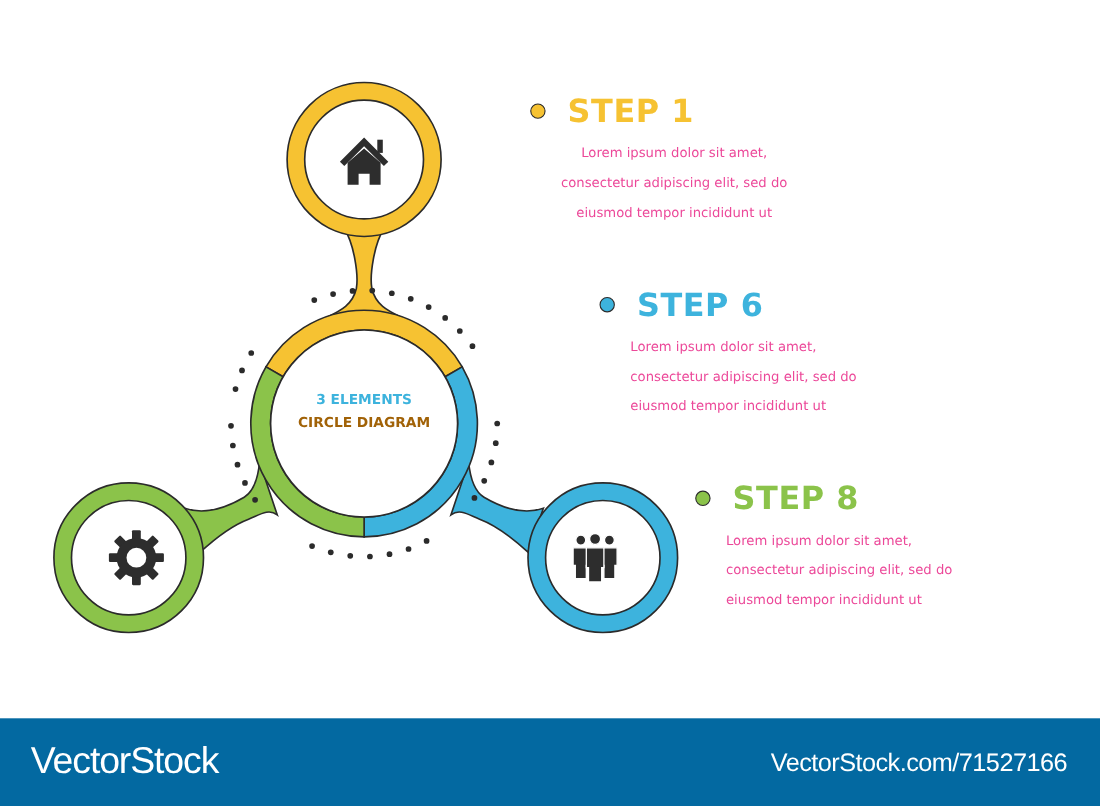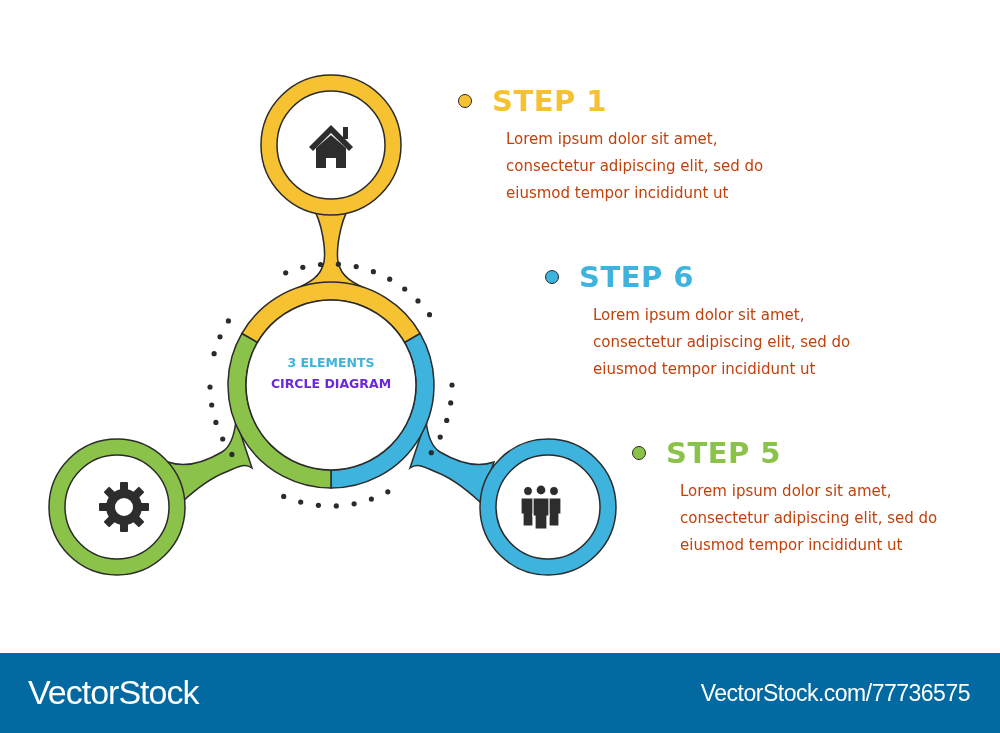--- a/index.html
+++ b/index.html
@@ -13,31 +13,31 @@
     .step-head { display: flex; align-items: center; }
     .step-dot {
       width: 14px; height: 14px; border-radius: 50%;
       border: 1.5px solid #2b2b2b; box-sizing: border-box; margin-right: 20px;
     }
     .step-title {
       font-family: "DejaVu Sans", sans-serif; font-weight: bold;
       font-size: 29px; letter-spacing: 0.5px; line-height: 34px;
     }
     .step-desc {
-      margin-left: 48px; margin-top: 8px;
-      font-family: "DejaVu Sans", sans-serif; font-size: 15px;
-      line-height: 27px; color: #c2410c; white-space: pre-line;
+      margin-left: 28px; margin-top: 8px;
+      font-family: "DejaVu Sans", sans-serif; font-size: 12px;
+      line-height: 27px; color: #ec4899; white-space: pre-line;
     }
     .center-text {
       position: absolute; left: 231px; top: 352px; width: 200px; text-align: center;
       font-family: "DejaVu Sans", sans-serif; font-weight: bold; font-size: 12.5px;
       line-height: 21px;
     }
     .center-text .l1 { color: #3db3dd; }
-    .center-text .l2, .center-text .l3 { color: #6d28d9; }
+    .center-text .l2, .center-text .l3 { color: #a16207; }
     .footer {
       position: absolute; left: 0; top: 653px; width: 1000px; height: 80px;
       background: #0369a1; color: #ffffff;
     }
     .footer .brand {
       position: absolute; left: 28px; top: 20px; font-size: 34px;
       font-family: "Liberation Sans", sans-serif; letter-spacing: -1px;
     }
     .footer .ref {
       position: absolute; right: 30px; top: 27px; font-size: 23px;
@@ -143,21 +143,21 @@
       <path d="M533,498 h16 v18 h-2 v13 h-12 v-13 h-2 Z"></path>
     </g>
   </g>
 </svg>
 
 <div class="center-text">
   <div class="l1">3 ELEMENTS</div>
   <div class="l2">CIRCLE DIAGRAM</div>
 </div>
 
-<div class="step" style="left:458px; top:84px;">
+<div class="step" style="left:482px; top:84px;text-align:center;">
   <div class="step-head">
     <span class="step-dot" style="background:#f6c232;"></span>
     <span class="step-title" style="color:#f6c232;">STEP 1</span>
   </div>
   <div class="step-desc">Lorem ipsum dolor sit amet,
 consectetur adipiscing elit, sed do
 eiusmod tempor incididunt ut</div>
 </div>
 
 <div class="step" style="left:545px; top:260px;">
@@ -166,23 +166,23 @@
     <span class="step-title" style="color:#3db3dd;">STEP 6</span>
   </div>
   <div class="step-desc">Lorem ipsum dolor sit amet,
 consectetur adipiscing elit, sed do
 eiusmod tempor incididunt ut</div>
 </div>
 
 <div class="step" style="left:632px; top:436px;">
   <div class="step-head">
     <span class="step-dot" style="background:#8bc34a;"></span>
-    <span class="step-title" style="color:#8bc34a;">STEP 5</span>
+    <span class="step-title" style="color:#8bc34a;">STEP 8</span>
   </div>
   <div class="step-desc">Lorem ipsum dolor sit amet,
 consectetur adipiscing elit, sed do
 eiusmod tempor incididunt ut</div>
 </div>
 
 <div class="footer">
   <span class="brand">VectorStock</span>
-  <span class="ref">VectorStock.com/77736575</span>
+  <span class="ref">VectorStock.com/71527166</span>
 </div>
 
 </body></html>

